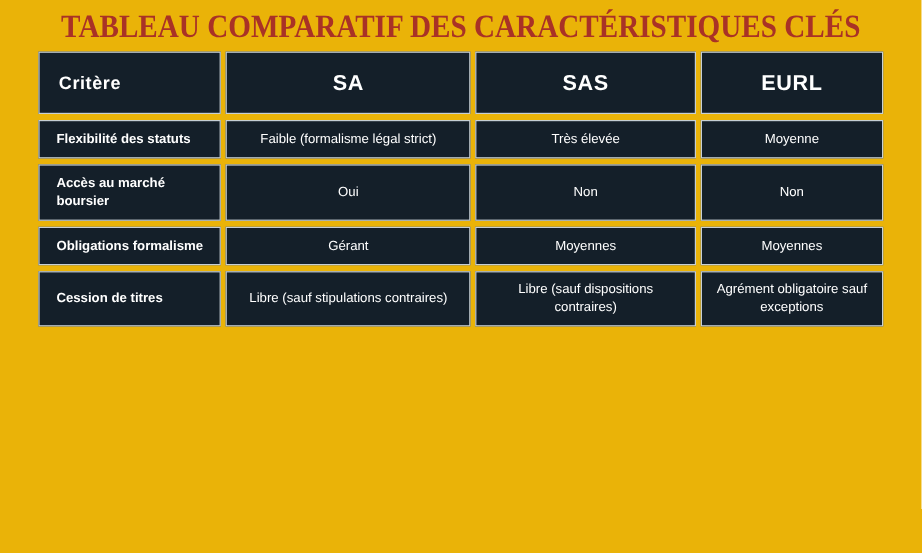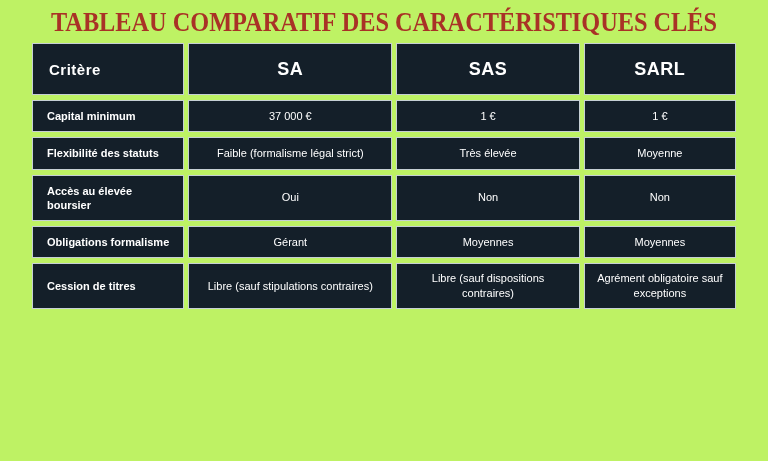--- a/index.html
+++ b/index.html
@@ -8,21 +8,21 @@
     background: #ffffff;
     width: 768px;
     height: 461px;
     overflow: hidden;
     font-family: "Liberation Sans", sans-serif;
   }
   .page {
     width: 768px;
     height: 461px;
     position: relative;
-    background: #bef264;
+    background: #eab308;
   }
   .title {
     margin: 0;
     padding-top: 7px;
     text-align: center;
     font-family: "Liberation Serif", serif;
     font-weight: bold;
     font-size: 27px;
     letter-spacing: 0px;
     color: #A93226;
@@ -87,38 +87,32 @@
       <col class="c-crit">
         <col class="c-sa">
         <col class="c-sas">
         <col class="c-sarl">
     </colgroup>
     <thead>
       <tr>
         <th class="crit-head">Critère</th>
         <th>SA</th>
         <th>SAS</th>
-        <th>SARL</th>
+        <th>EURL</th>
       </tr>
     </thead>
     <tbody id="table-body">
-        <tr>
-          <th class="row-label">Capital minimum</th>
-          <td>37 000 €</td>
-          <td>1 €</td>
-          <td>1 €</td>
-        </tr>
         <tr>
           <th class="row-label">Flexibilité des statuts</th>
           <td>Faible (formalisme légal strict)</td>
           <td>Très élevée</td>
           <td>Moyenne</td>
         </tr>
         <tr>
-          <th class="row-label">Accès au élevée boursier</th>
+          <th class="row-label">Accès au marché boursier</th>
           <td>Oui</td>
           <td>Non</td>
           <td>Non</td>
         </tr>
         <tr>
           <th class="row-label">Obligations formalisme</th>
           <td>Gérant</td>
           <td>Moyennes</td>
           <td>Moyennes</td>
         </tr>

